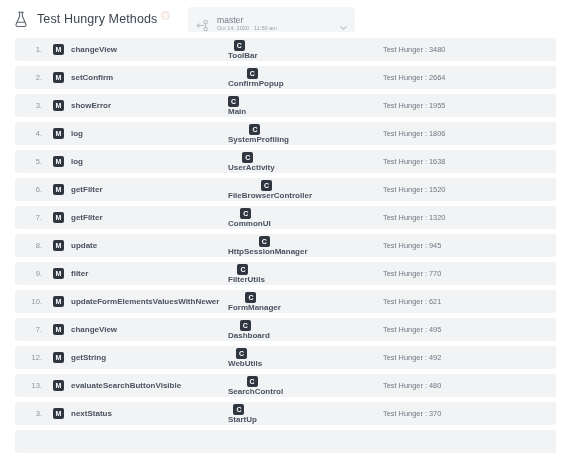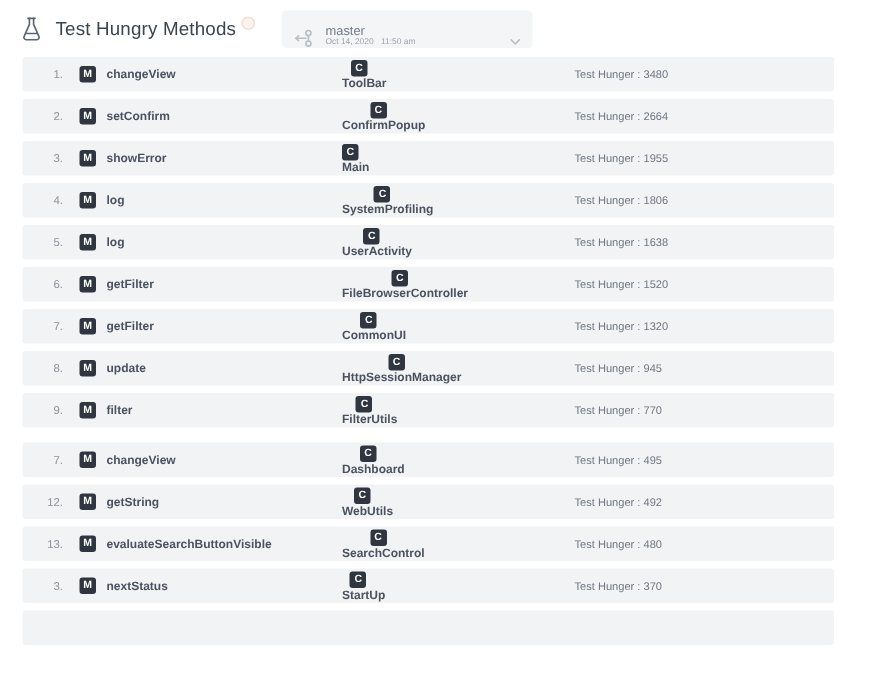--- a/index.html
+++ b/index.html
@@ -336,20 +336,32 @@
           <span class="badge">M</span>
           <span class="entity-name">filter</span>
         </span>
         <span class="cell-class">
           <span class="badge klass">C</span>
           <span class="entity-name">FilterUtils</span>
         </span>
         <span class="cell-hunger">Test Hunger : 770</span>
       </div>
       <div class="row-gap"></div>
+      <div class="row">
+        <span class="row-index">10.</span>
+        <span class="cell-method">
+          <span class="badge">M</span>
+          <span class="entity-name">updateFormElementsValuesWithNewer</span>
+        </span>
+        <span class="cell-class">
+          <span class="badge klass">C</span>
+          <span class="entity-name">FormManager</span>
+        </span>
+        <span class="cell-hunger">Test Hunger : 621</span>
+      </div>
       <div class="row-gap"></div>
       <div class="row">
         <span class="row-index">7.</span>
         <span class="cell-method">
           <span class="badge">M</span>
           <span class="entity-name">changeView</span>
         </span>
         <span class="cell-class">
           <span class="badge klass">C</span>
           <span class="entity-name">Dashboard</span>

